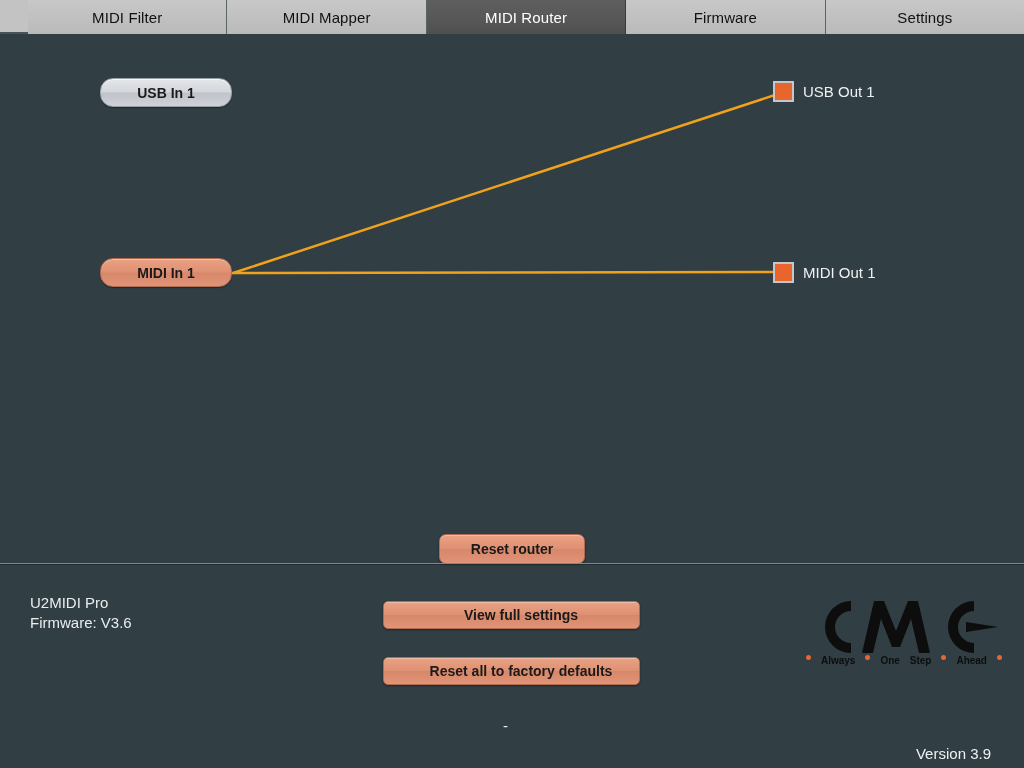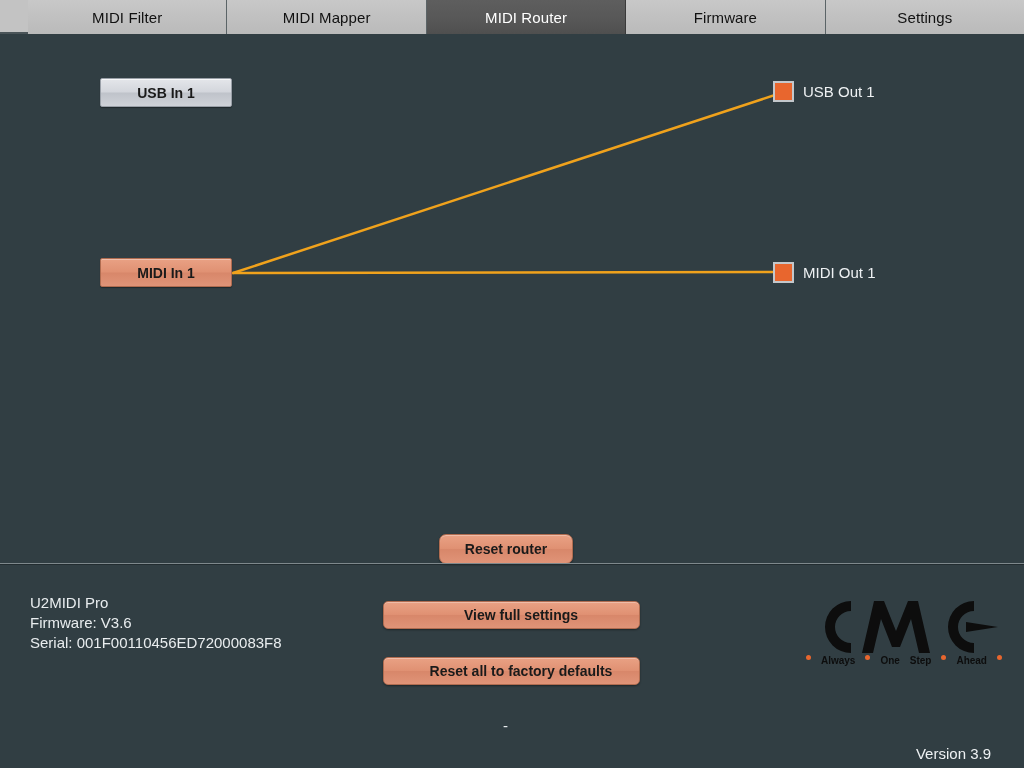--- a/index.html
+++ b/index.html
@@ -60,21 +60,21 @@
     left: 0; top: 0;
     width: 1024px;
     height: 528px;
   }
 
   
   .src-node {
     position: absolute;
     width: 132px;
     height: 29px;
-    border-radius: 2px;
+    border-radius: 13px;
     display: flex;
     align-items: center;
     justify-content: center;
     font-size: 14px;
     font-weight: bold;
     color: #1a1a1a;
     cursor: pointer;
     user-select: none;
   }
   .src-node.inactive {
@@ -109,21 +109,21 @@
     font-size: 15px;
     color: #eef1f3;
     white-space: nowrap;
   }
 
   
   #reset-router-button {
     position: absolute;
     left: 439px;
     top: 498px;
-    width: 134px;
+    width: 146px;
     height: 30px;
     border-radius: 7px;
     display: flex;
     align-items: center;
     justify-content: center;
     font-size: 14px;
     font-weight: bold;
     color: #1a1a1a;
     background: linear-gradient(to bottom, #e9a184 0%, #e09173 48%, #d8876a 52%, #e09478 100%);
     border: 1px solid #b06c50;
@@ -282,21 +282,20 @@
   </div>
 </div>
 
 <div id="footer-divider"></div>
 
 <div id="footer">
 
   <div id="device-info">
     <div>U2MIDI Pro</div>
     <div>Firmware: V3.6</div>
-    <div>Serial: 001F00110456ED72000083F8</div>
   </div>
 
   <div class="footer-action-button" id="view-full-settings-button">
     <span>View full settings</span>
   </div>
 
   <div class="footer-action-button" id="reset-factory-button">
     <span>Reset all to factory defaults</span>
   </div>
 

